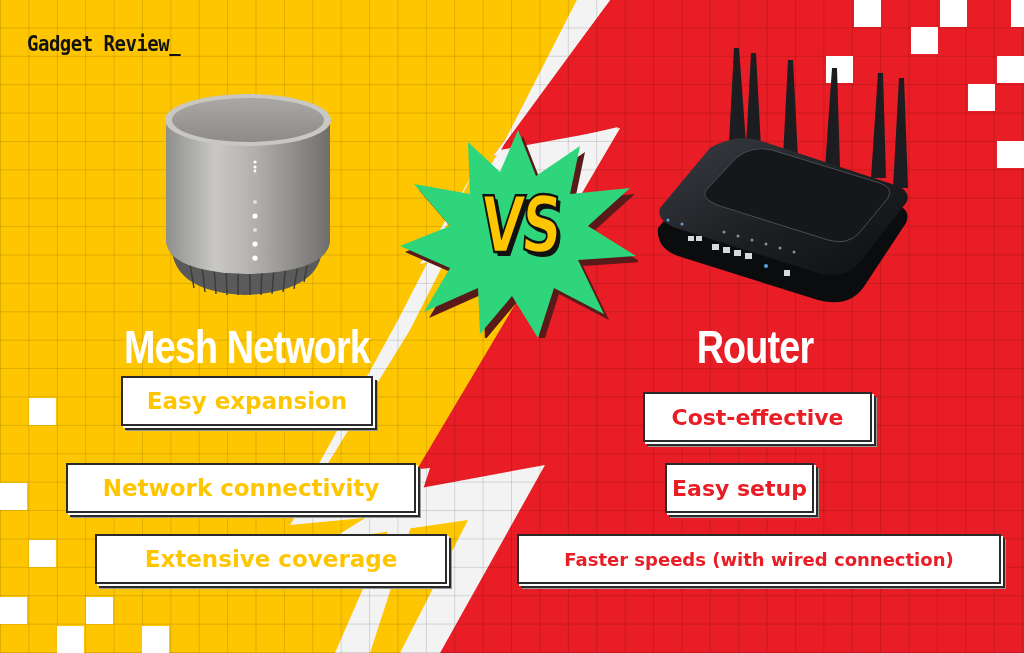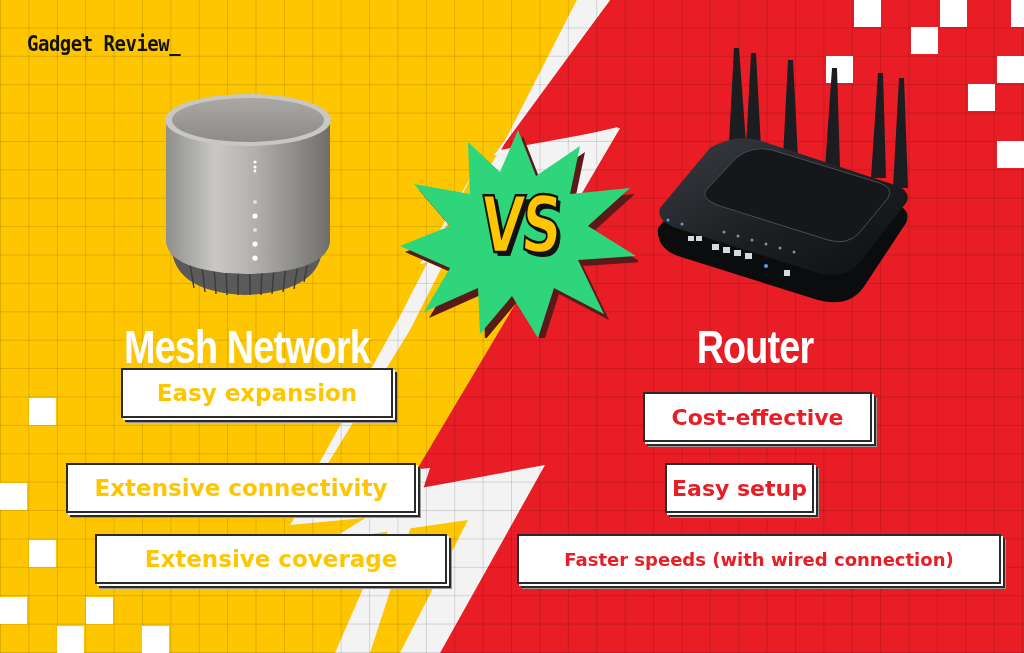--- a/index.html
+++ b/index.html
@@ -194,22 +194,22 @@
   </svg>
 
   <svg class="vs-burst" viewBox="0 0 240 210">
     <polygon fill="#5a1a1a" transform="translate(5,6)" points="120,2 138,48 182,18 172,66 232,60 190,98 238,128 180,132 206,186 156,160 140,210 114,168 82,206 80,160 26,184 52,140 2,118 52,98 16,56 72,66 70,14 102,44"></polygon>
     <polygon fill="#2ed57a" points="120,2 138,48 182,18 172,66 232,60 190,98 238,128 180,132 206,186 156,160 140,210 114,168 82,206 80,160 26,184 52,140 2,118 52,98 16,56 72,66 70,14 102,44"></polygon>
   </svg>
   <div class="vs-text">VS</div>
 
   <div class="heading" style="left:52px;top:320px;width:390px;">Mesh Network</div>
 
-  <div class="tag yellow" style="left:121px;top:368px;width:272px;">Easy expansion</div>
-  <div class="tag yellow" style="left:66px;top:463px;width:350px;">Extensive connectivity</div>
+  <div class="tag yellow" style="left:121px;top:376px;width:252px;">Easy expansion</div>
+  <div class="tag yellow" style="left:66px;top:463px;width:350px;">Network connectivity</div>
   <div class="tag yellow" style="left:95px;top:534px;width:352px;">Extensive coverage</div>
 
   <div class="heading" style="left:610px;top:320px;width:290px;">Router</div>
 
   <div class="tag red" style="left:643px;top:392px;width:229px;">Cost-effective</div>
   <div class="tag red" style="left:665px;top:463px;width:149px;">Easy setup</div>
   <div class="tag red small" style="left:517px;top:534px;width:484px;">Faster speeds (with wired connection)</div>
 
 </div>
 

